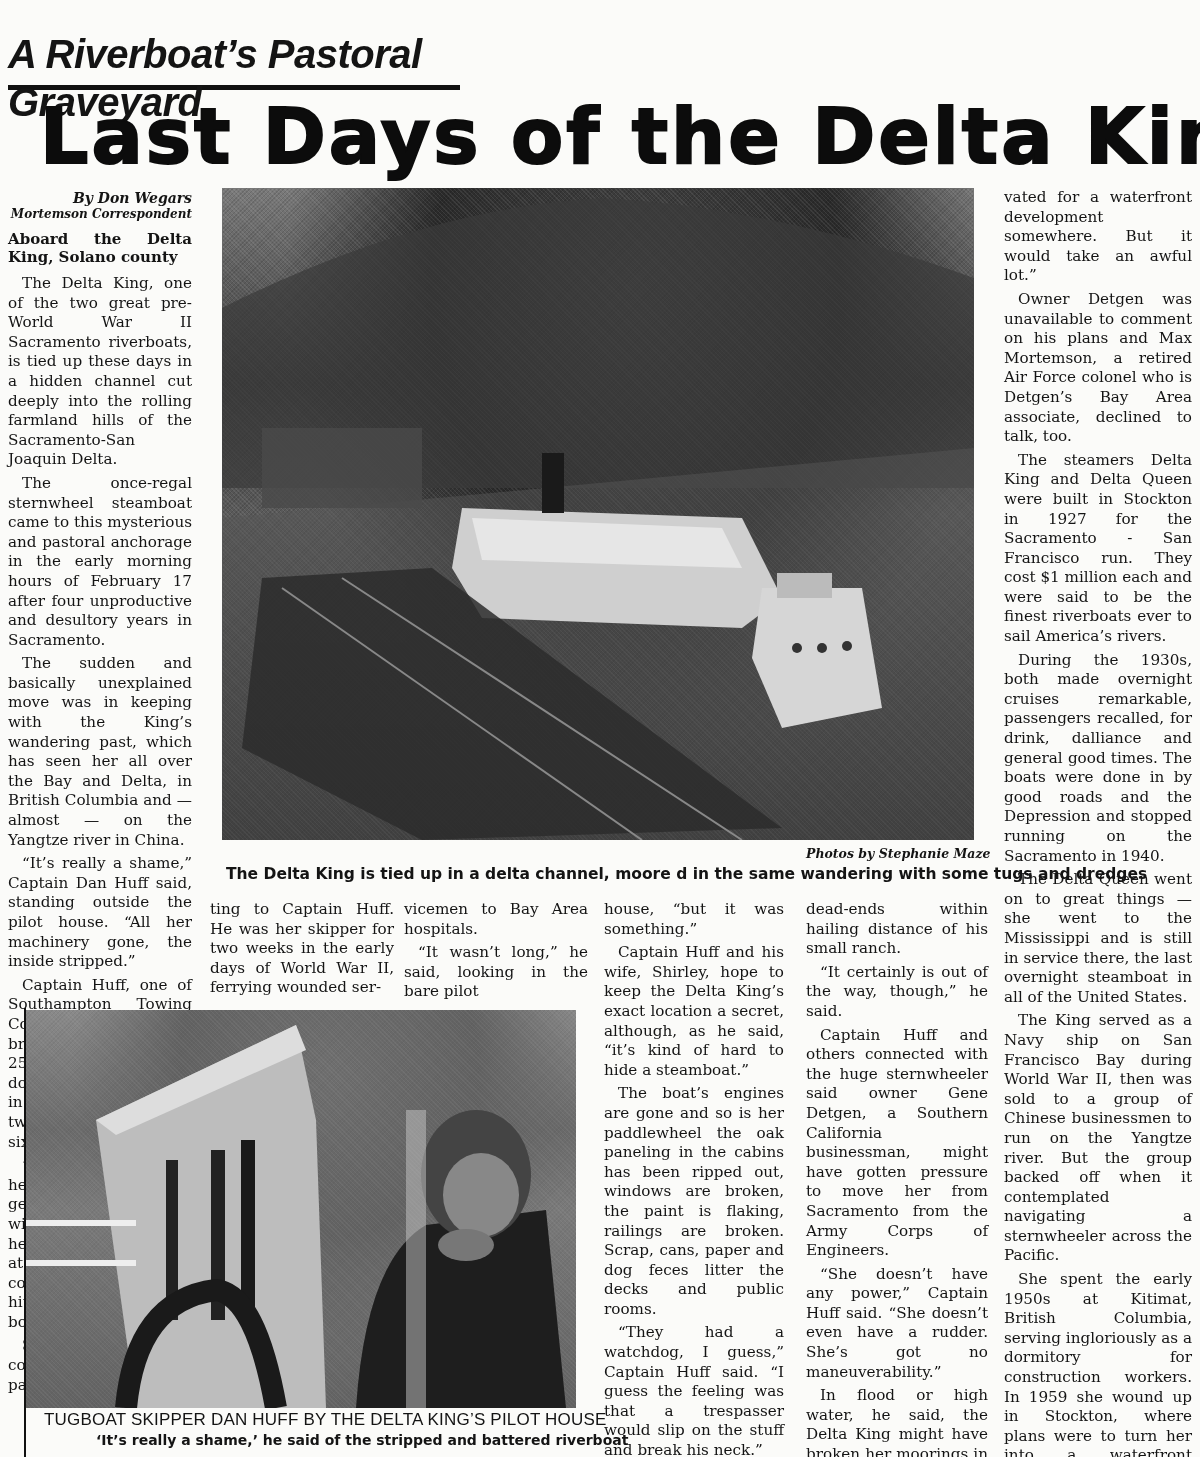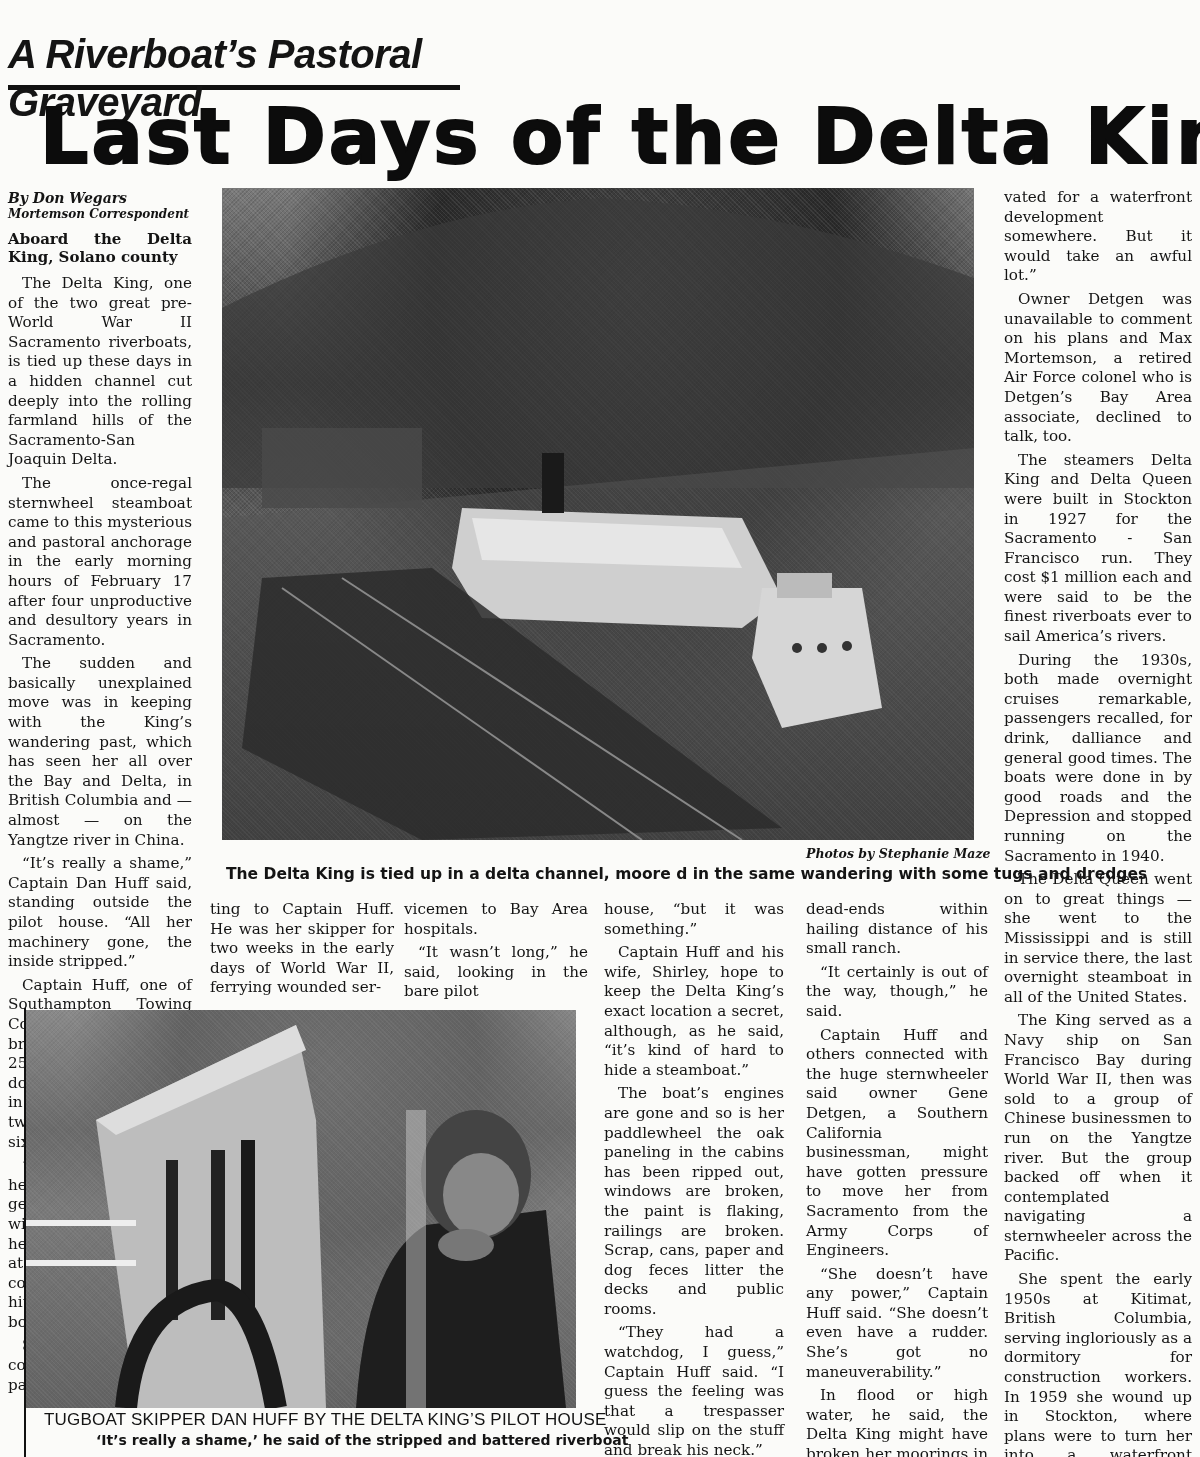--- a/index.html
+++ b/index.html
@@ -17,21 +17,21 @@
   }
   .headline {
     left:40px; top:92px; width:1140px; height:90px;
     font-family:"DejaVu Sans", sans-serif; font-weight:900;
     font-size:76px; line-height:90px; letter-spacing:3px; color:#0c0c0c;
     -webkit-text-stroke:2px #0c0c0c; white-space:nowrap;
   }
   .col { font-size:15.2px; line-height:19.6px; text-align:justify; }
   .col p { margin:0 0 4px 0; text-indent:14px; }
   .col p.noindent { text-indent:0; }
-  .byline { text-align:left; font-style:italic; font-weight:bold; font-size:14px; line-height:16px; }
+  .byline { text-align:right; font-style:italic; font-weight:bold; font-size:14px; line-height:16px; }
   .byline .sub { font-size:12px; }
   .dateline { font-weight:bold; font-size:15px; line-height:18px; margin:8px 0 8px 0; }
   .photo {
     background:
       radial-gradient(ellipse at 55% 15%, #444 0%, #2a2a2a 35%, transparent 60%),
       linear-gradient(180deg, #7a7a7a 0%, #3b3b3b 30%, #5a5a5a 50%, #2b2b2b 100%);
     overflow:hidden;
   }
   .photo .noise {
     position:absolute; inset:0;

